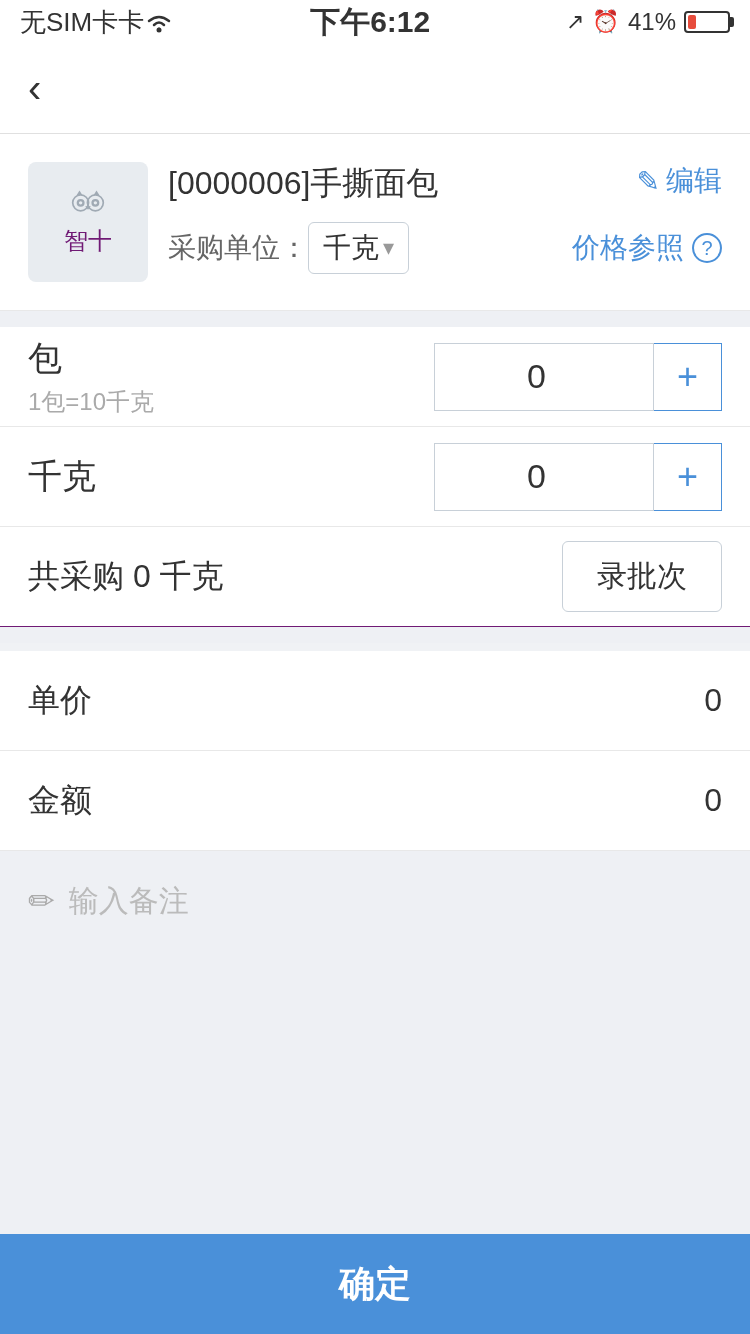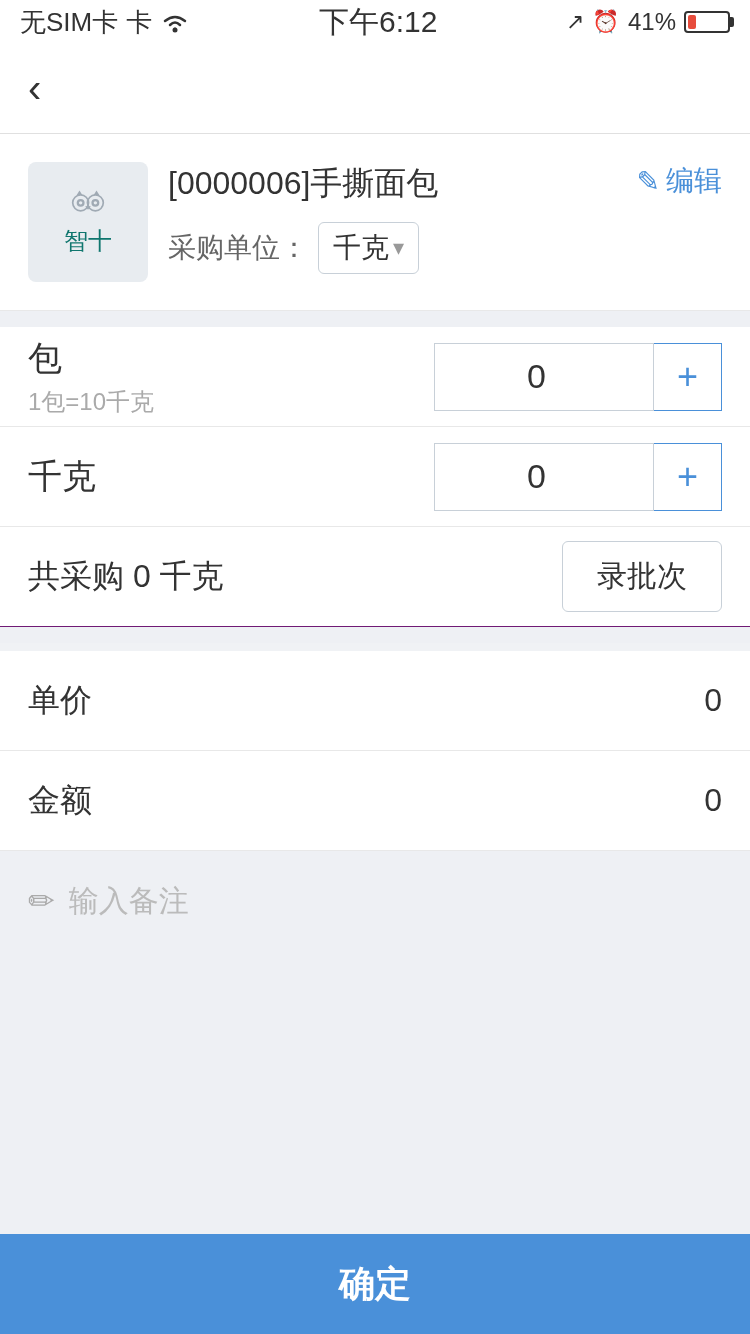--- a/index.html
+++ b/index.html
@@ -21,26 +21,25 @@
       display: flex;
       align-items: center;
       justify-content: space-between;
       padding: 0 20px;
       font-size: 28px;
       font-weight: 500;
     }
     .status-left {
       display: flex;
       align-items: center;
-      gap: 8px;
       font-size: 26px;
     }
     .status-center {
       font-size: 30px;
-      font-weight: 400;
+      font-weight: 700;
     }
     .status-right {
       display: flex;
       align-items: center;
       gap: 8px;
       font-size: 24px;
     }
     .battery-icon {
       width: 46px;
       height: 22px;
@@ -381,39 +380,43 @@
         <circle cx="22" cy="28" r="7" fill="#a0aab4"></circle>
         <circle cx="48" cy="28" r="7" fill="#a0aab4"></circle>
         <circle cx="22" cy="28" r="3" fill="#e8ecf0"></circle>
         <circle cx="48" cy="28" r="3" fill="#e8ecf0"></circle>
 
         <polygon points="15,14 20,6 25,14" fill="#a0aab4"></polygon>
         <polygon points="45,14 50,6 55,14" fill="#a0aab4"></polygon>
 
         <polygon points="30,34 35,40 40,34" fill="#a0aab4"></polygon>
       </svg>
-      <span style="font-size:24px; color:#0f766e; margin-top:4px;">智十</span>
+      <span style="font-size:24px; color:#701a75; margin-top:4px;">智十</span>
     </div>
   </div>
   <div class="product-info">
     <div class="product-header">
       <div class="product-name">[0000006]手撕面包</div>
       <div class="edit-btn">
         <span>✎</span>
         <span>编辑</span>
       </div>
     </div>
     <div class="product-unit-row">
-      <div style="display:flex;align-items:center;gap:10px;">
+      <div style="display:flex;align-items:center;">
         <span class="unit-label">采购单位：</span>
         <div class="unit-select">
           <span>千克</span>
           <span class="arrow">▾</span>
         </div>
       </div>
+      <div class="price-ref">
+        <span>价格参照</span>
+        <div class="info-circle">?</div>
+      </div>
     </div>
   </div>
 </div>
 
 <div class="section-divider"></div>
 
 <div class="input-section">
 
   <div class="input-row">
     <div class="input-label">

